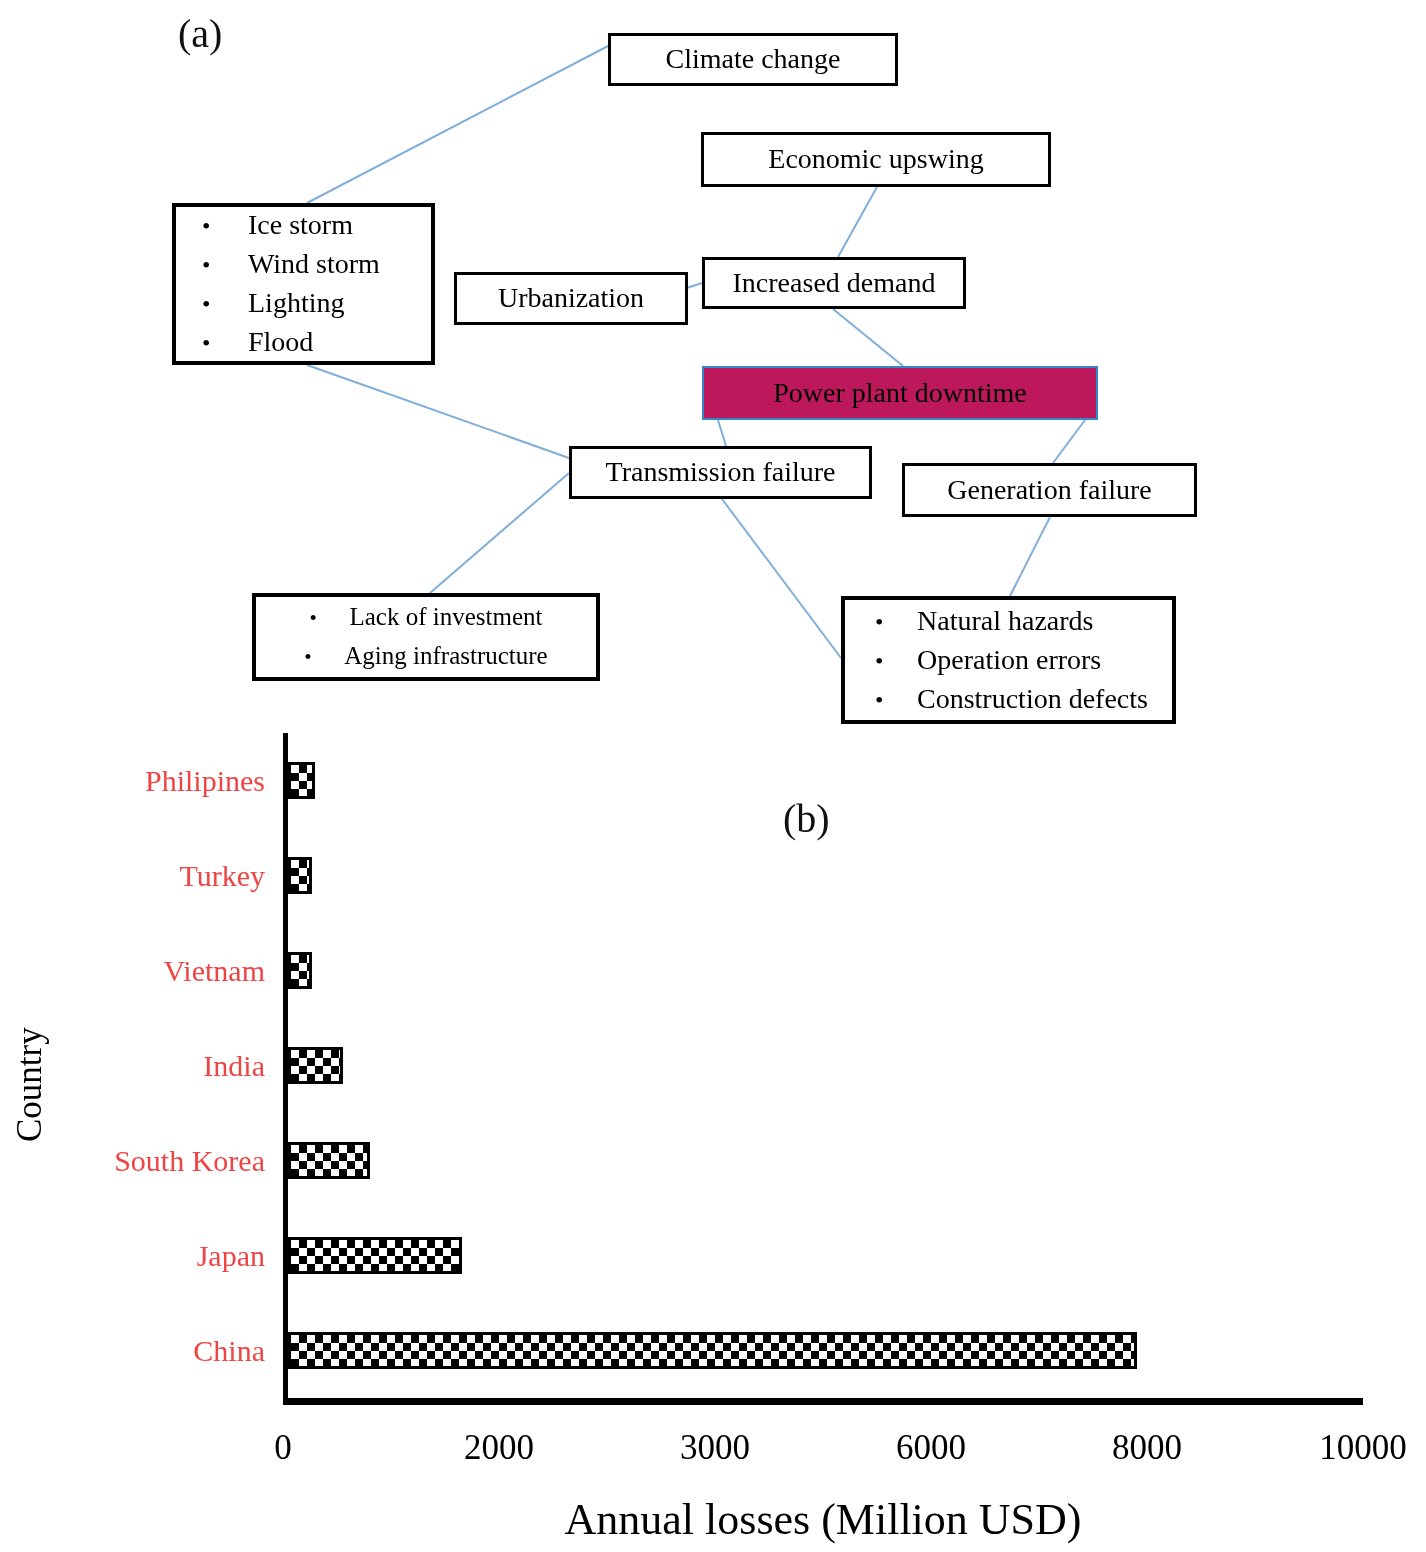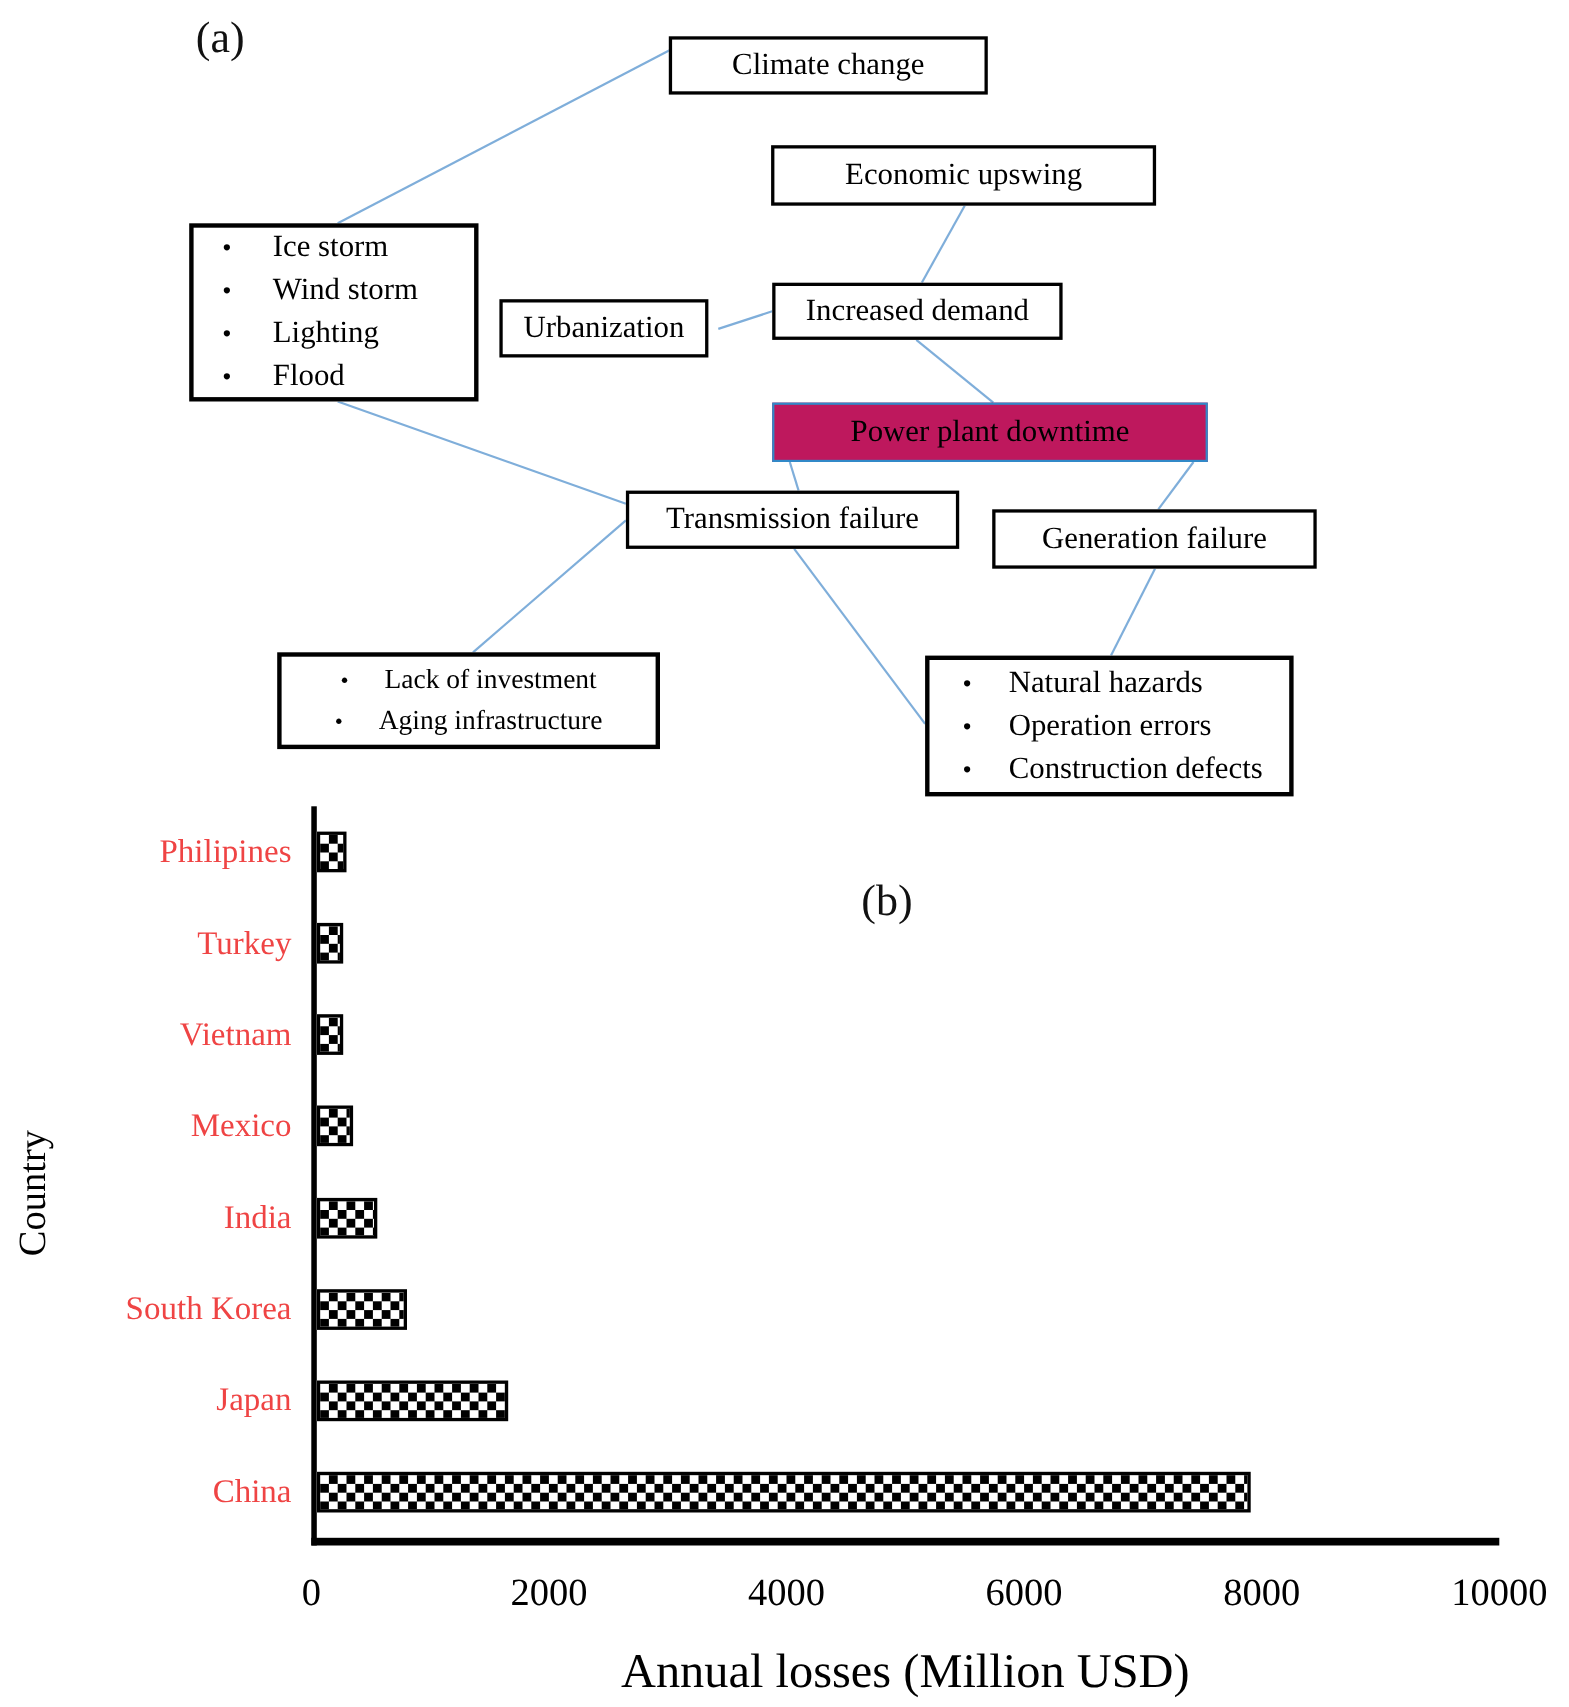--- a/index.html
+++ b/index.html
@@ -81,21 +81,21 @@
     <div class="bullet-item">
         <span class="dot">•</span>
         <span>Lighting</span>
       </div>
     <div class="bullet-item">
         <span class="dot">•</span>
         <span>Flood</span>
       </div>
   </div>
 
-  <div class="node" style="left:454px;top:272px;width:190px;height:53px;">
+  <div class="node" style="left:454px;top:272px;width:234px;height:53px;">
     <span>Urbanization</span>
   </div>
 
   <div class="node" style="left:702px;top:257px;width:264px;height:52px;">
     <span>Increased demand</span>
   </div>
 
   <div class="node highlight" style="left: 702px; top: 366px; width: 396px; height: 54px; background-color: #be185d; border-color: rgb(49, 137, 200);">
     <span>Power plant downtime</span>
   </div>
@@ -148,24 +148,20 @@
         </div>
         <div class="crow">
           <span class="clab">Turkey</span>
           <div class="cbar" style="width: 2.25%;"></div>
         </div>
         <div class="crow">
           <span class="clab">Vietnam</span>
           <div class="cbar" style="width: 2.25%;"></div>
         </div>
         <div class="crow">
-          <span class="clab">Mexico</span>
-          <div class="cbar" style="width: 3.1%;"></div>
-        </div>
-        <div class="crow">
           <span class="clab">India</span>
           <div class="cbar" style="width: 5.1%;"></div>
         </div>
         <div class="crow">
           <span class="clab">South Korea</span>
           <div class="cbar" style="width: 7.65%;"></div>
         </div>
         <div class="crow">
           <span class="clab">Japan</span>
           <div class="cbar" style="width: 16.2%;"></div>
@@ -173,20 +169,20 @@
         <div class="crow">
           <span class="clab">China</span>
           <div class="cbar" style="width: 79%;"></div>
         </div>
       </div>
   </div>
 
   <div class="xticks">
       <span class="tick" style="left: 0%;">0</span>
       <span class="tick" style="left: 20%;">2000</span>
-      <span class="tick" style="left: 40%;">4000</span>
+      <span class="tick" style="left: 40%;">3000</span>
       <span class="tick" style="left: 60%;">6000</span>
       <span class="tick" style="left: 80%;">8000</span>
       <span class="tick" style="left: 100%;">10000</span>
     </div>
   <div class="xlabel">Annual losses (Million USD)</div>
 
 </div>
 
 </body></html>

